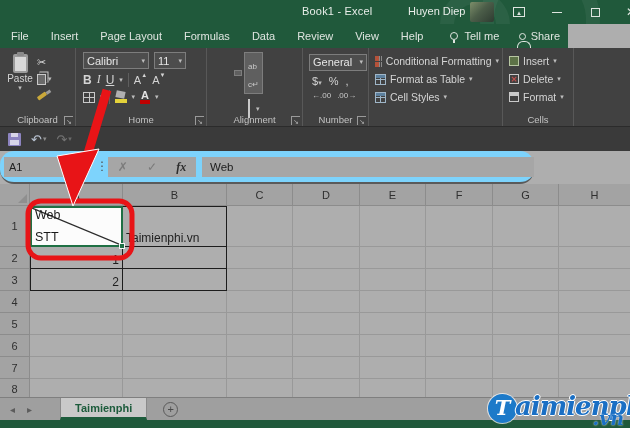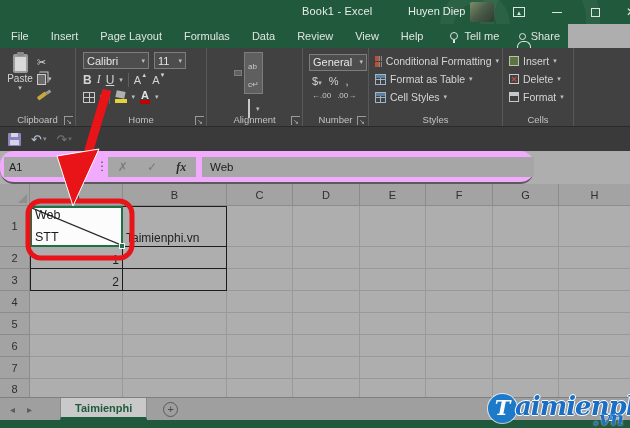--- a/index.html
+++ b/index.html
@@ -100,21 +100,21 @@
   .qat { position:absolute; left:0; top:127px; width:630px; height:24px; background:#3a3a3a; display:flex; align-items:center; gap:10px; padding-left:8px; }
   .floppy { width:13px; height:13px; background:#8d84c0; position:relative; border-radius:1px; }
   .floppy::before { content:""; position:absolute; left:3px; top:0; width:7px; height:4px; background:#d8d5e8; }
   .floppy::after { content:""; position:absolute; left:2px; bottom:1px; width:9px; height:5px; background:#d8d5e8; }
   .undo { color:#b9c3d2; font-size:13px; line-height:1; }
   .redo { color:#747474; font-size:13px; line-height:1; }
   .qcaret { font-size:7px; color:#8f8f8f; margin-left:1px; }
   .qbtn { display:flex; align-items:center; }
 
   
-  .fbar { position:absolute; left:0; top:151px; width:534px; height:33px; background:#f0abfc; border-bottom:2px solid #5a5a5a;border-radius:14px; }
+  .fbar { position:absolute; left:0; top:151px; width:534px; height:33px; background:#7dd3fc; border-bottom:2px solid #5a5a5a;border-radius:14px; }
   .namebox { position:absolute; left:4px; top:6px; width:72px; height:20px; background:#a6a6a6; color:#222; font-size:11px; display:flex; align-items:center; padding:0 5px; justify-content:space-between; }
   .namebox .caret { color:#4b4b4b; }
   .fdots { position:absolute; left:96px; top:8px; color:#4f4f4f; font-size:12px; }
   .fxpanel { position:absolute; left:108px; top:6px; width:88px; height:20px; background:#a6a6a6; display:flex; align-items:center; justify-content:space-around; font-size:12px; }
   .fx-dis { color:#7b7b7b; }
   .fx-it { font-family:"Liberation Serif",serif; font-style:italic; font-weight:bold; color:#2d2d2d; font-size:12px; }
   .ffield { position:absolute; left:202px; top:6px; right:0; height:20px; background:#a6a6a6; color:#1c1c1c; font-size:11.5px; display:flex; align-items:center; padding-left:8px; }
 
   
   .grid { position:absolute; left:0; top:184px; width:630px; height:213px; background:#aeaeae; overflow:hidden; }
@@ -303,21 +303,20 @@
       <div class="srow">
           <span class="tbl-ic"></span>
           <span>Format as Table</span>
           <span class="caret">▾</span>
         </div>
       <div class="srow">
           <span class="tbl-ic"></span>
           <span>Cell Styles</span>
           <span class="caret">▾</span>
         </div>
-      <span class="glabel">Styles</span>
     </div>
 
     <div class="rgroup g-cells">
       <div class="srow">
           <span class="ins-ic"></span>
           <span>Insert</span>
           <span class="caret">▾</span>
         </div>
       <div class="srow">
           <span class="del-ic">✕</span>

